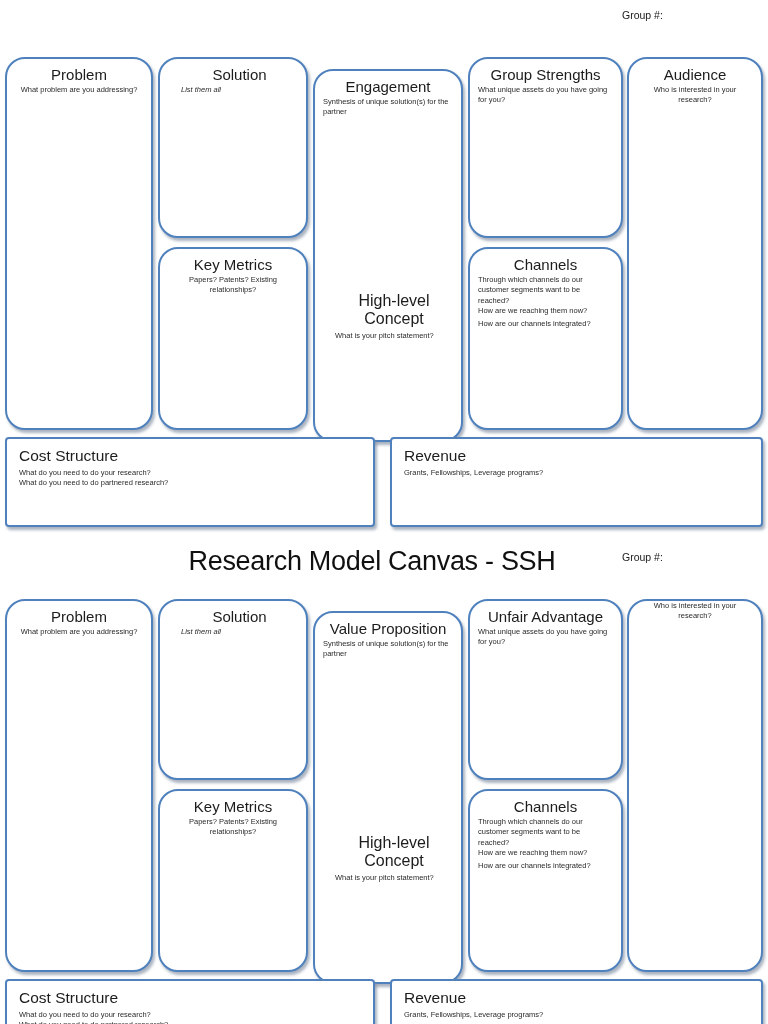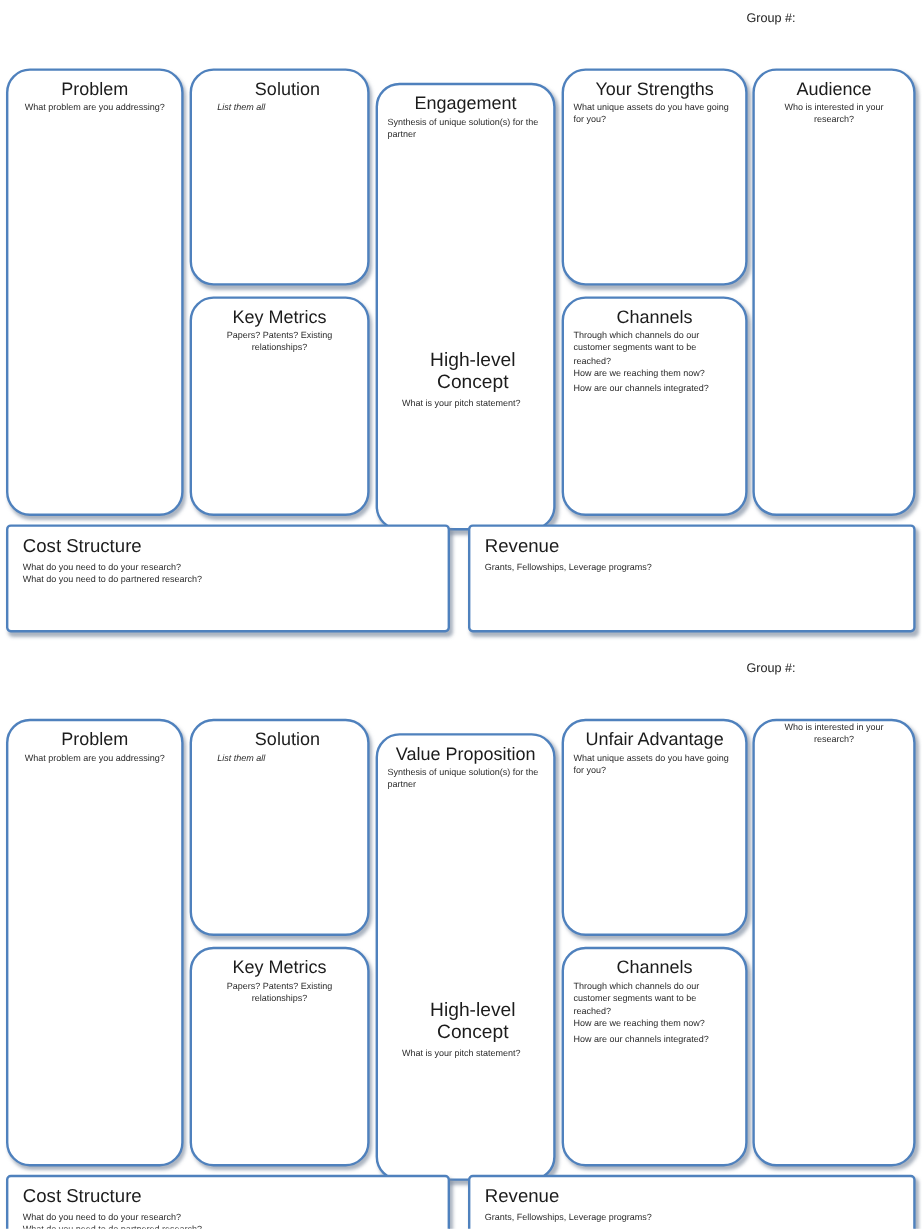--- a/index.html
+++ b/index.html
@@ -72,21 +72,21 @@
   <div class="box b-center">
     <div class="box-title">Engagement</div>
     <p class="hint left">Synthesis of unique solution(s) for the partner</p>
     <div class="mid-block">
       <div class="box-title">High-level Concept</div>
       <p class="hint left">What is your pitch statement?</p>
     </div>
   </div>
 
   <div class="box b-strengths">
-    <div class="box-title">Your Strengths</div>
+    <div class="box-title">Group Strengths</div>
     <p class="hint left">What unique assets do you have going for you?</p>
   </div>
 
   <div class="box b-channels">
     <div class="box-title">Channels</div>
     <p class="hint left">Through which channels do our customer segments want to be reached?</p>
     <p class="hint left">How are we reaching them now?</p>
     <p class="hint left gap-top">How are our channels integrated?</p>
   </div>
 
@@ -101,20 +101,21 @@
     <p class="hint left">What do you need to do partnered research?</p>
   </div>
 
   <div class="box small-radius wide-box b-revenue">
     <div class="box-title">Revenue</div>
     <p class="hint left">Grants, Fellowships, Leverage programs?</p>
   </div>
 </div>
 
 <div class="canvas" style="top:542px;height:482px;">
+  <div class="canvas-title">Research Model Canvas - SSH</div>
   <div class="group-label">Group #:</div>
 
   <div class="box b-problem">
     <div class="box-title">Problem</div>
     <p class="hint center">What problem are you addressing?</p>
   </div>
 
   <div class="box b-solution">
     <div class="box-title">Solution</div>
     <p class="hint left italic">List them all</p>

